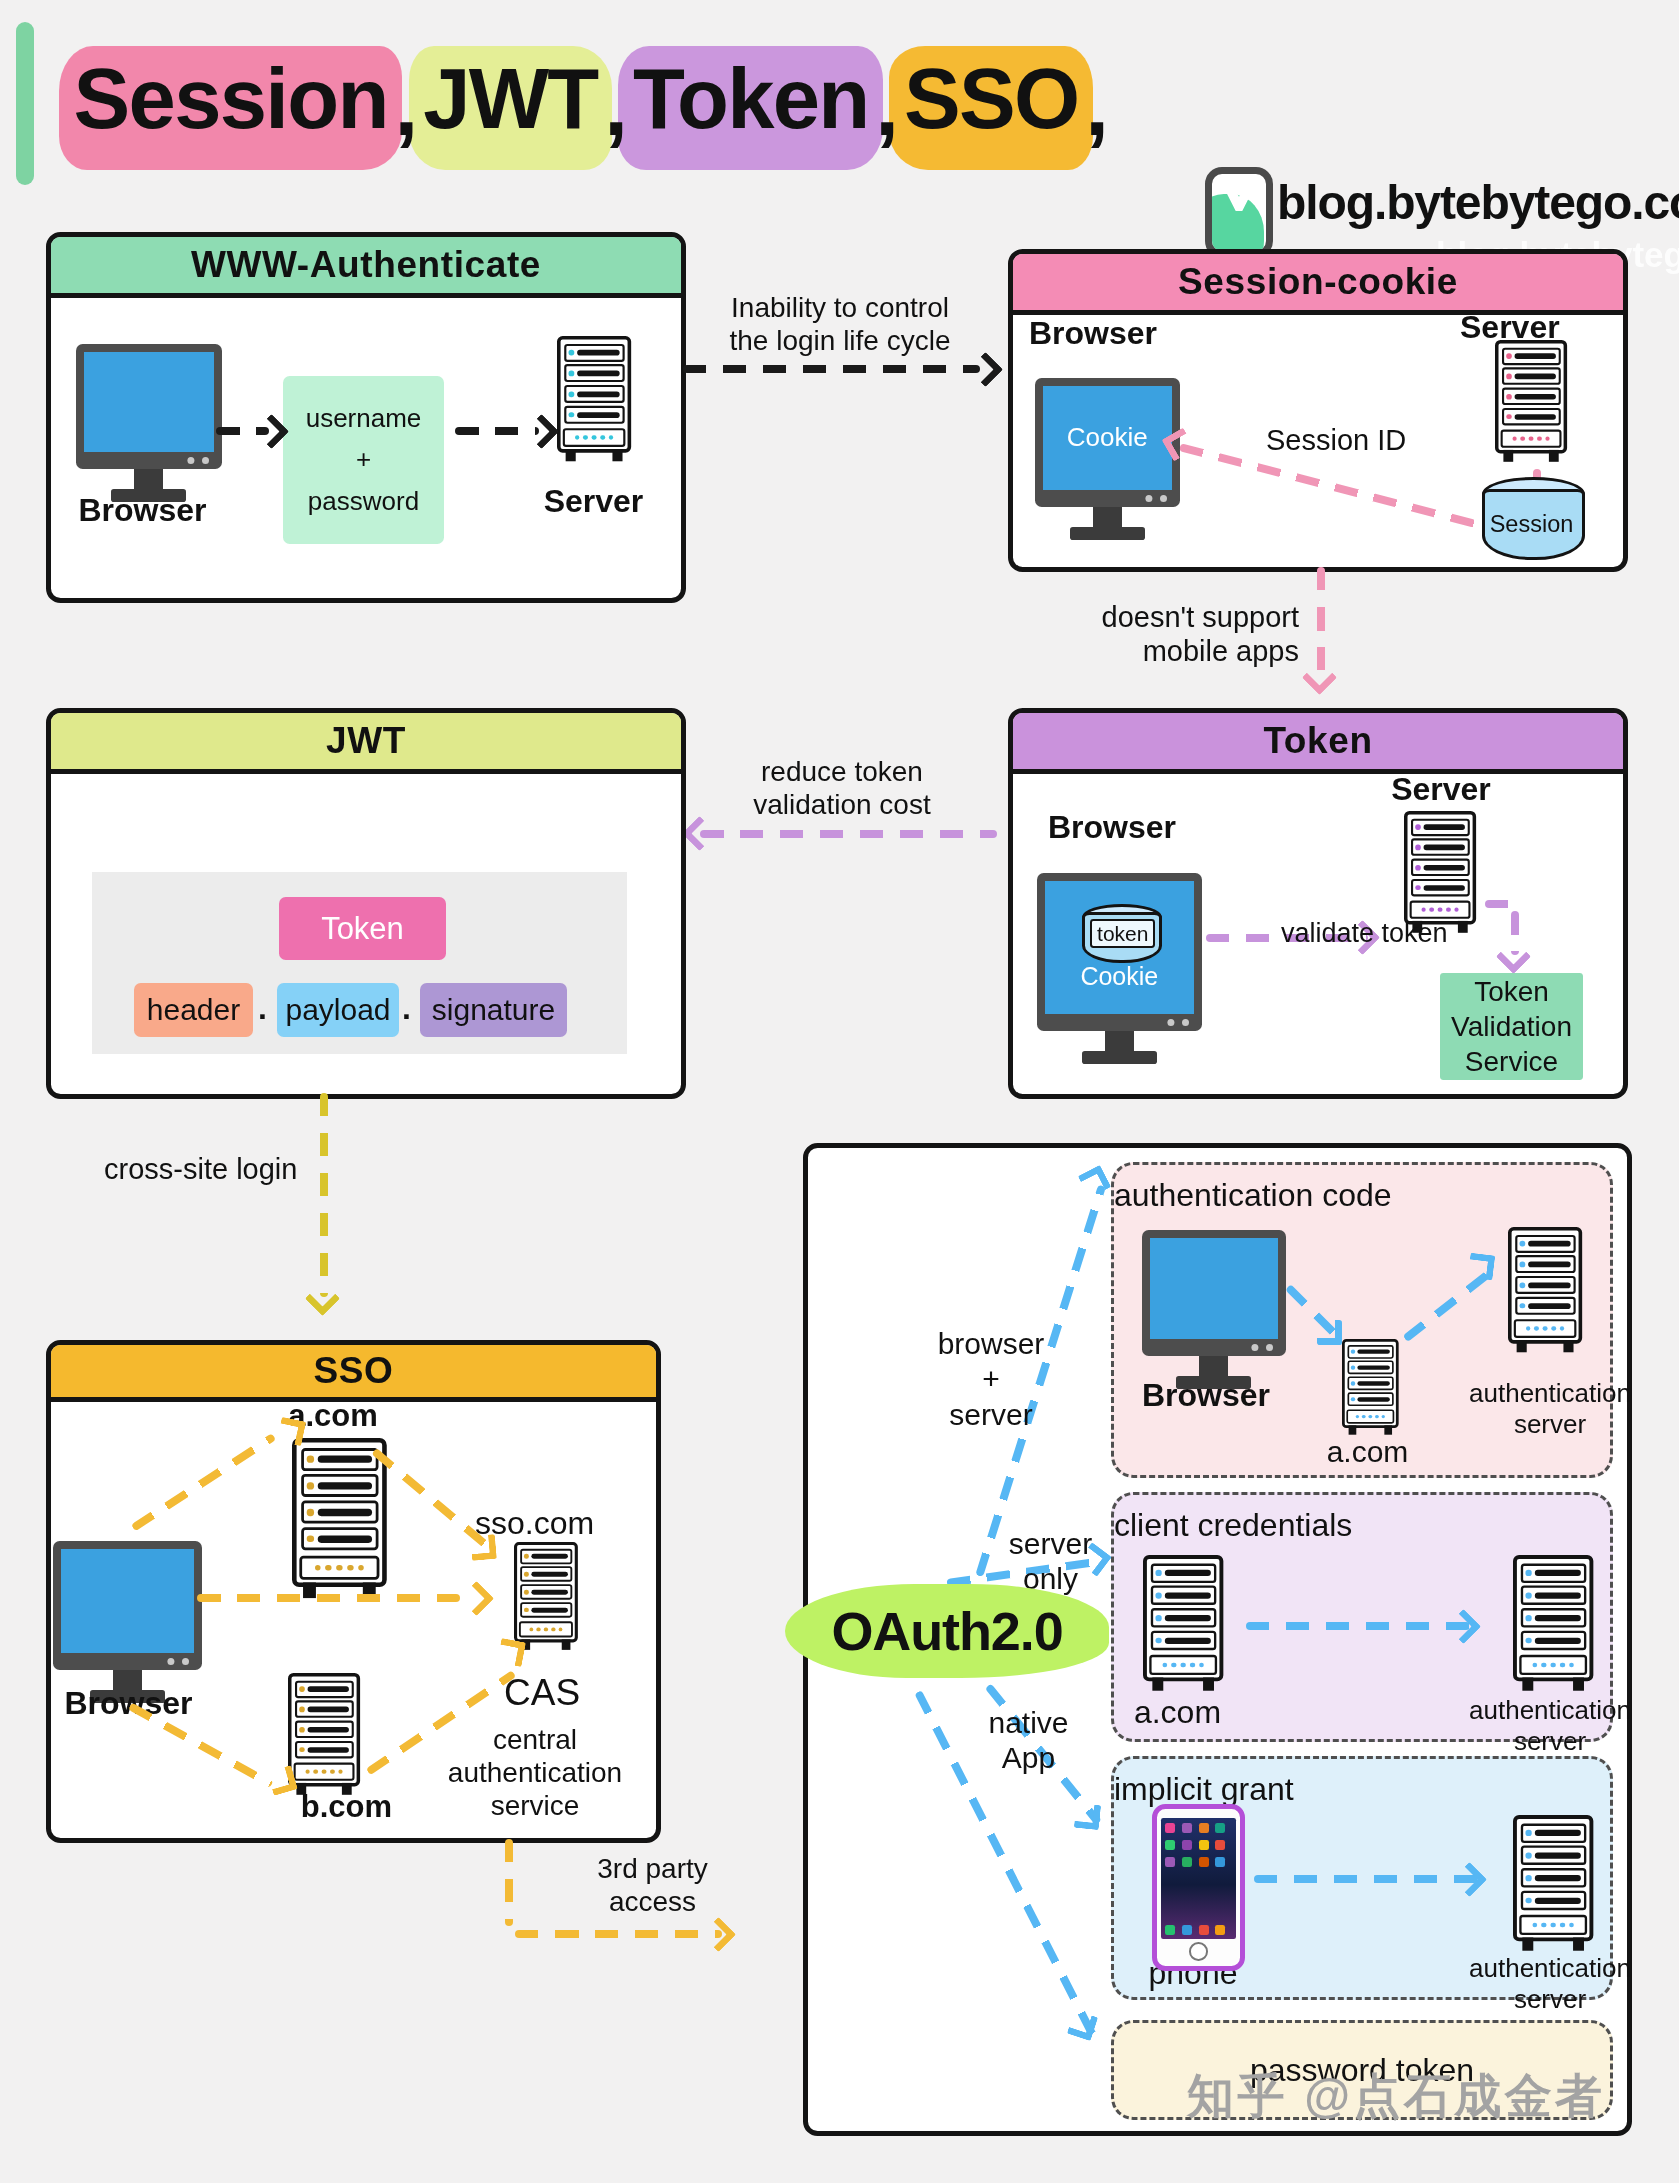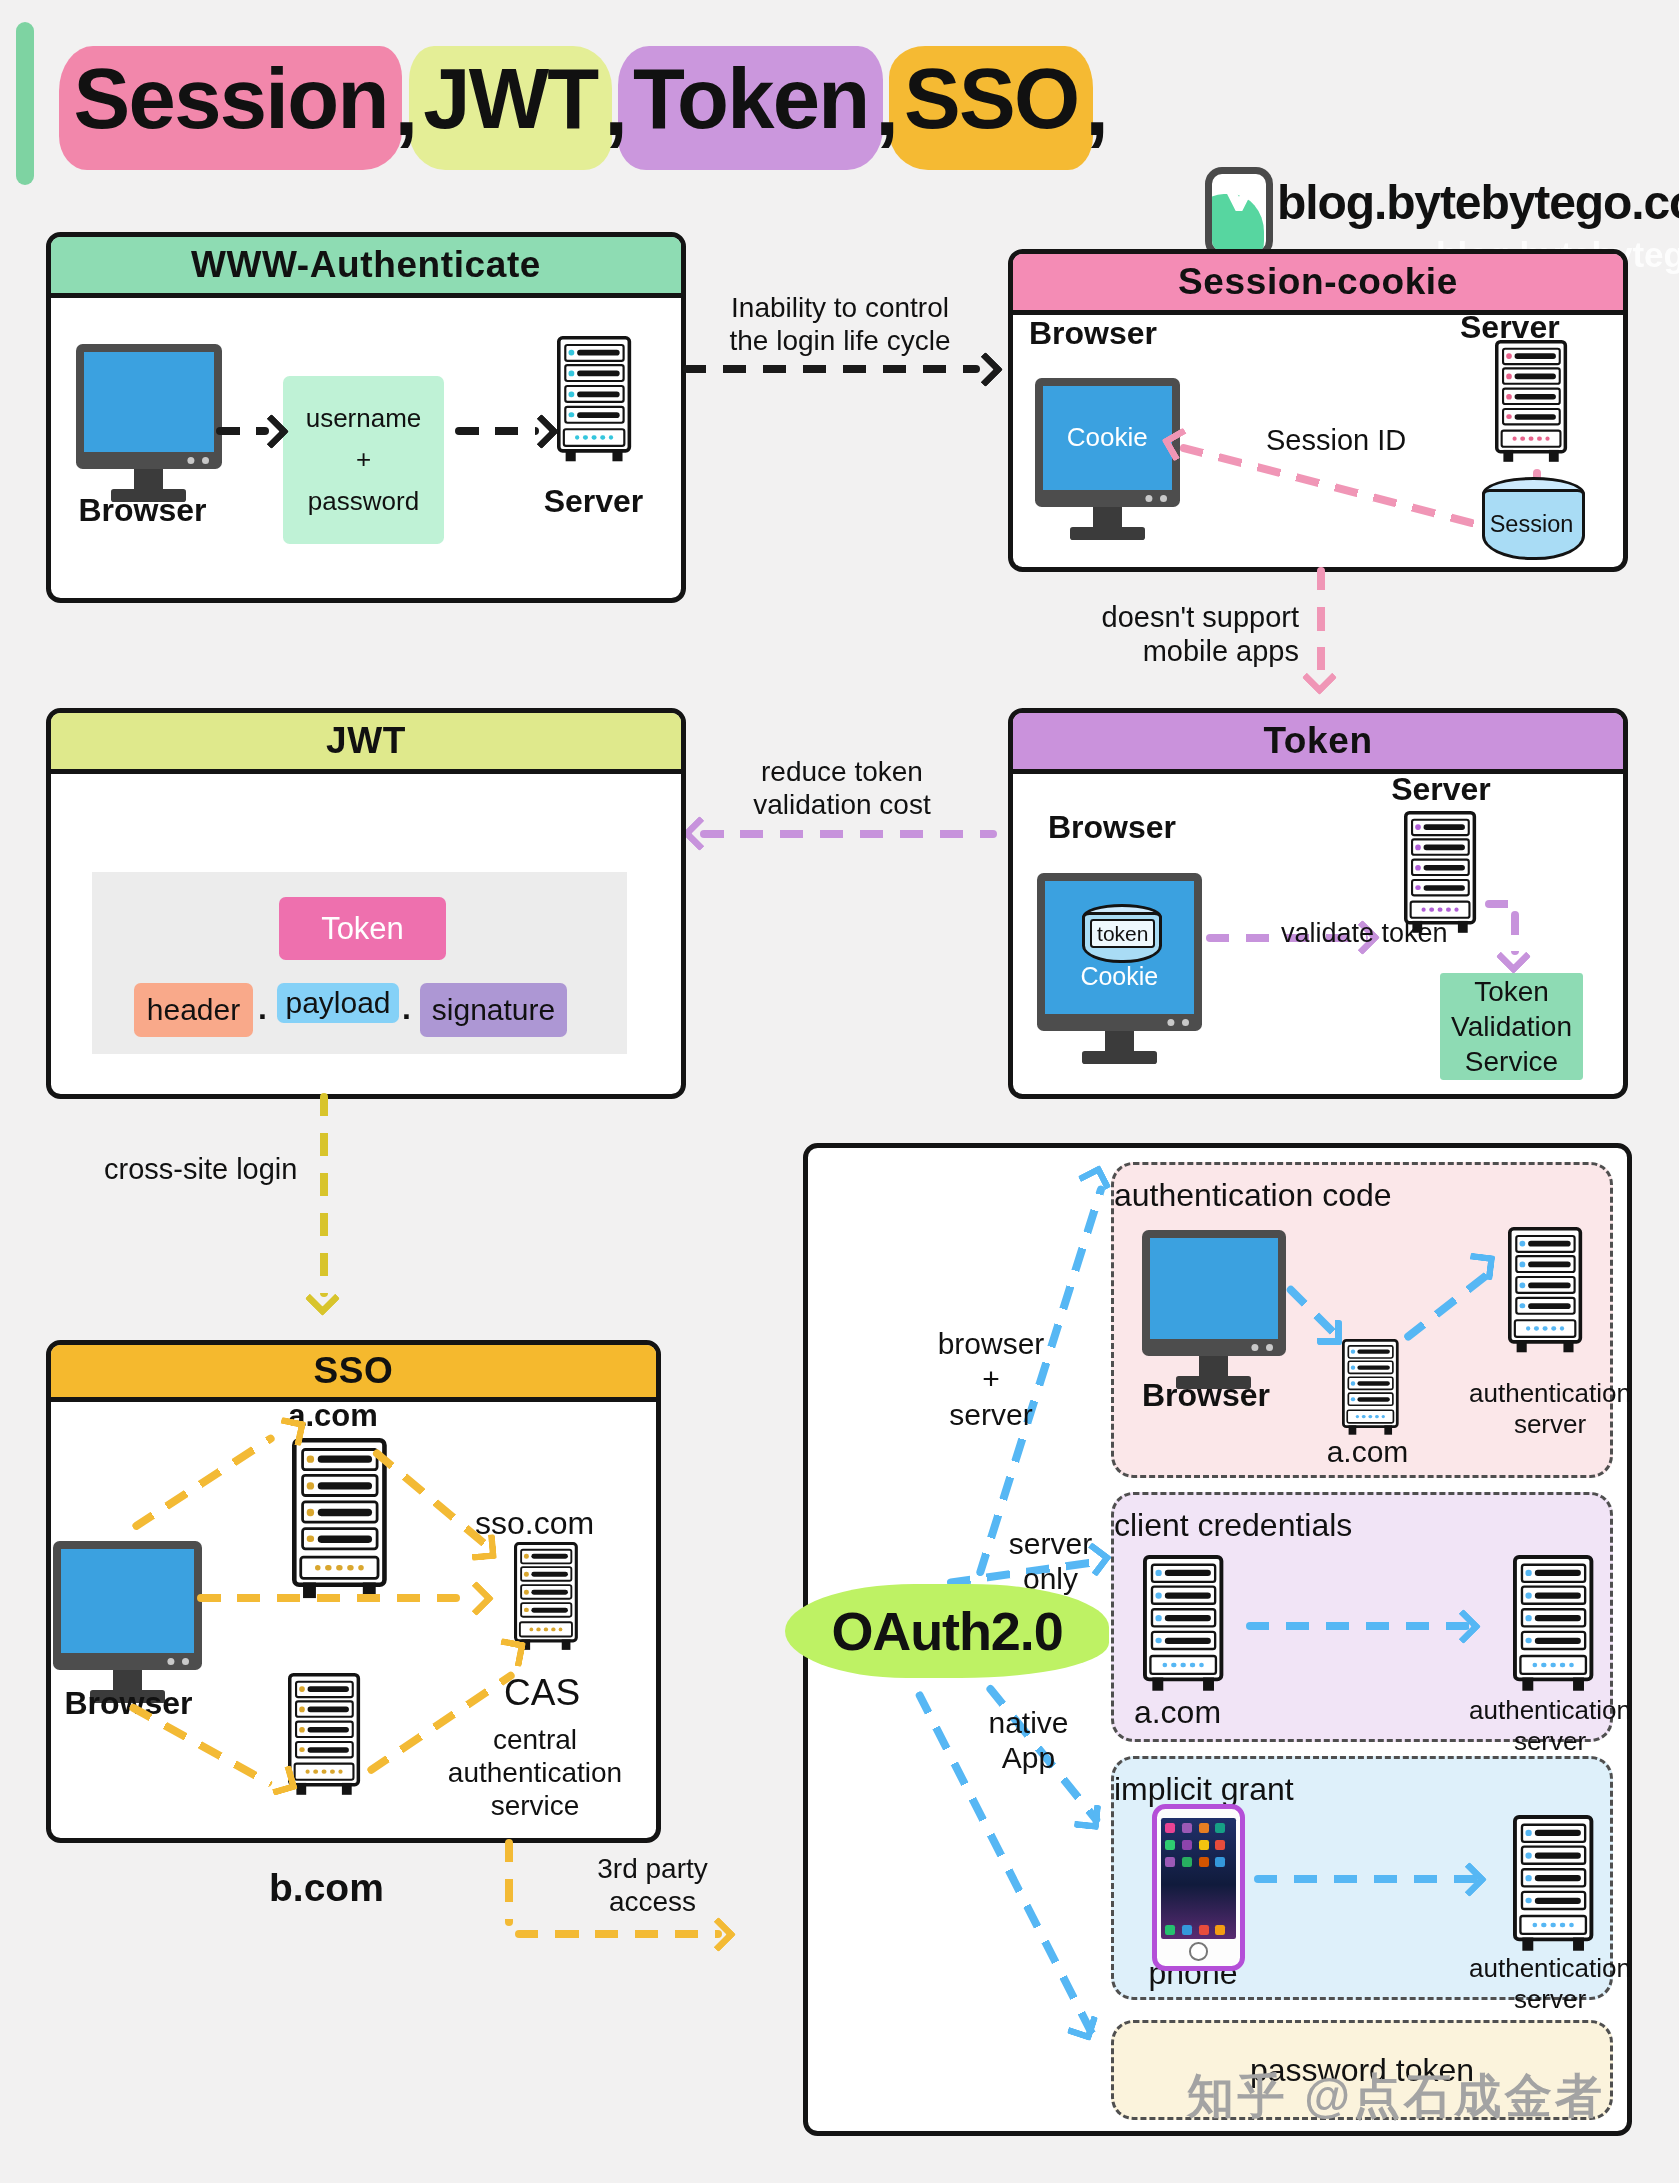--- a/index.html
+++ b/index.html
@@ -263,21 +263,21 @@
   <div class="dl" style="--c:#c793dc;left:700px;top:830px;width:297px"></div>
   <div class="chev" style="--c:#c793dc;left:687px;top:821px;transform:rotate(225deg)"></div>
 
   <div class="box" style="left:46px;top:708px;width:630px;height:381px">
     <div class="bhead" style="background:#dfe98c">JWT</div>
   </div>
   <div class="panelgray" style="left:92px;top:872px;width:535px;height:182px"></div>
   <div class="chip" style="left:279px;top:897px;width:167px;height:63px;background:#ee70ae;color:#fff;font-size:31px">Token</div>
   <div class="chip" style="left:134px;top:983px;width:119px;height:54px;background:#f9a98a">header</div>
   <div class="lbl b" style="left:258px;top:990px;font-size:32px">.</div>
-  <div class="chip" style="left:277px;top:983px;width:122px;height:40px;background:#85d1f7">payload</div>
+  <div class="chip" style="left:277px;top:983px;width:122px;height:54px;background:#85d1f7">payload</div>
   <div class="lbl b" style="left:402px;top:990px;font-size:32px">.</div>
   <div class="chip" style="left:420px;top:983px;width:147px;height:54px;background:#ad97d4">signature</div>
 
   <div class="lbl" style="left:104px;top:1152px;font-size:29px">cross-site login</div>
   <div class="dv" style="--c:#d8c42c;left:320px;top:1093px;height:204px"></div>
   <div class="chev" style="--c:#d8c42c;left:310px;top:1286px;transform:rotate(135deg)"></div>
 
   <div class="box" style="left:46px;top:1340px;width:605px;height:493px">
     <div class="bhead" style="background:#f5b92e;height:52px">SSO</div>
   </div>
@@ -333,21 +333,21 @@
         <b></b>
       </div>
       <div class="spanel">
         <i></i>
         <i></i>
         <i></i>
         <i></i>
         <i></i>
       </div>
     </div>
-  <div class="lbl b" style="left:269px;top:1865px;width:123px;text-align:left;font-size:39px">b.com</div>
+  <div class="lbl b" style="left:269px;top:1789px;width:123px;text-align:right;font-size:31px">b.com</div>
   <div class="lbl" style="left:475px;top:1505px;font-size:32px">sso.com</div>
   <div class="server" style="left:514px;top:1542px;--dot:#d9a62e;transform:scale(.62)">
       <div class="slot">
         <i></i>
         <b></b>
       </div>
       <div class="slot">
         <i></i>
         <b></b>
       </div>

